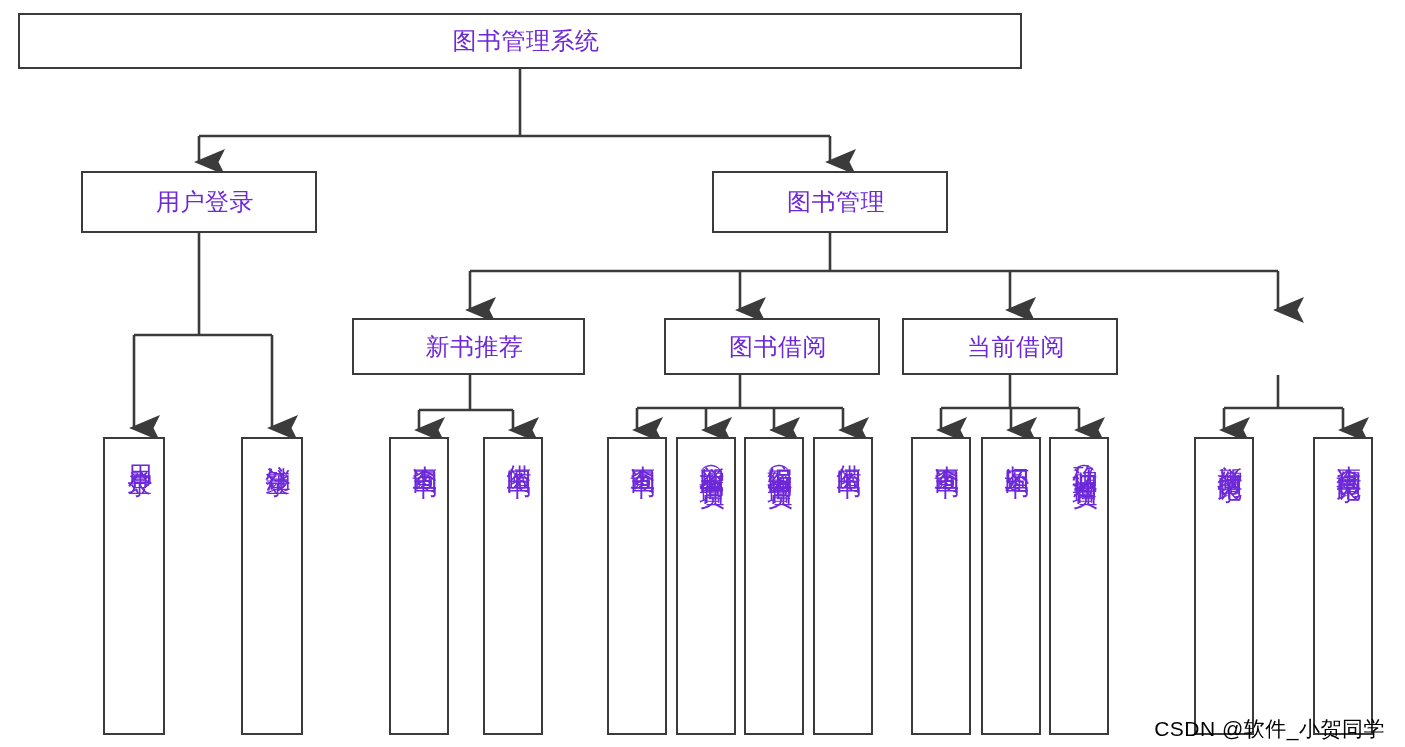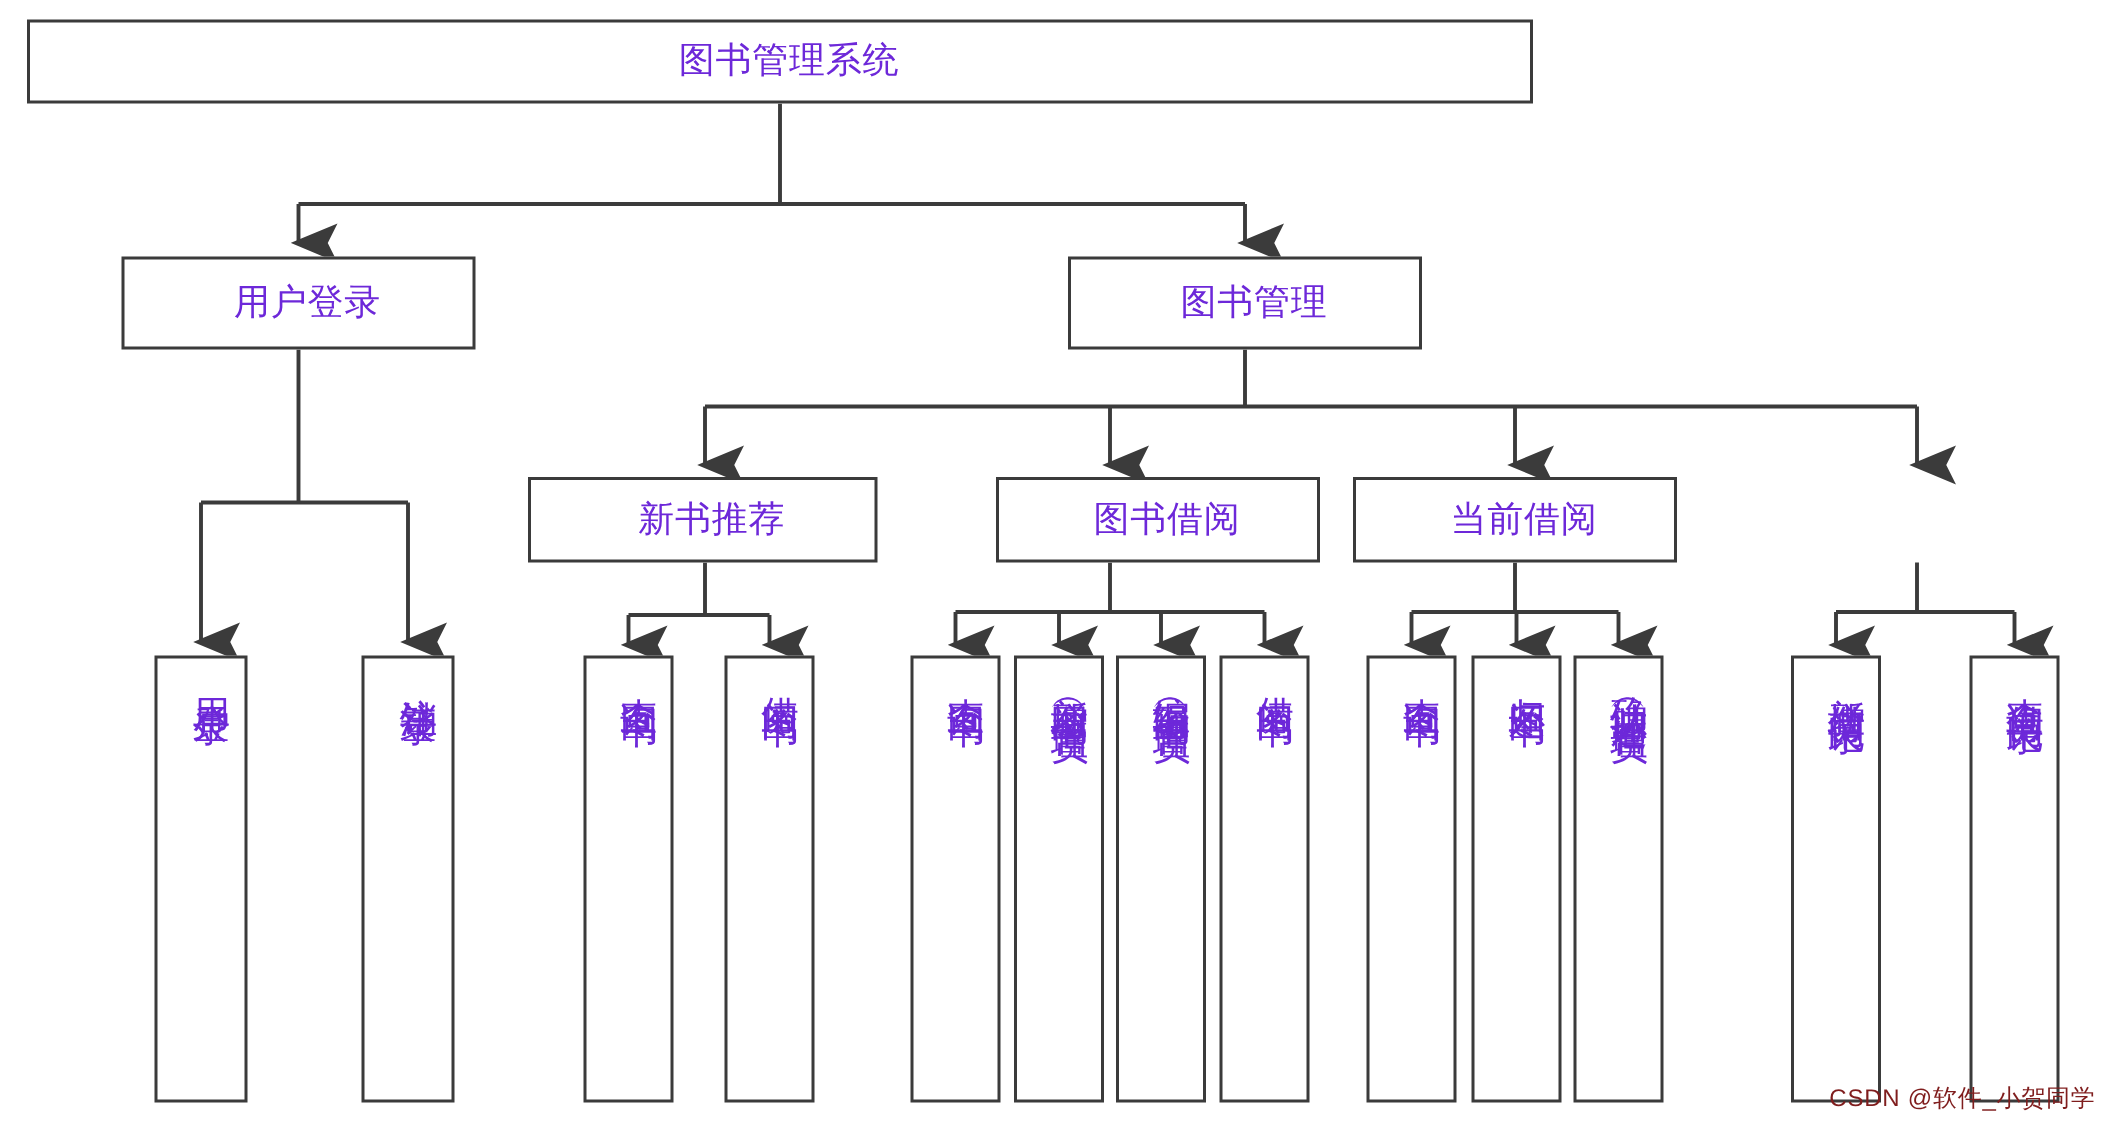--- a/index.html
+++ b/index.html
@@ -51,24 +51,24 @@
   }
   .node.vert .label {
     writing-mode: vertical-rl;
     text-orientation: upright;
     font-size: 25px;
     letter-spacing: 3px;
     line-height: 1.0;
   }
   #watermark {
     position: absolute;
-    right: 8px;
+    right: 20px;
     bottom: 4px;
-    font-size: 16px;
-    color: #7f1d1d;
+    font-size: 21px;
+    color: #000000;
     letter-spacing: 0.5px;
     user-select: none;
   }
 </style>
 </head>
 <body>
 
 <div id="canvas">
 
   <svg class="edges" viewBox="0 0 1405 747" xmlns="http://www.w3.org/2000/svg">

